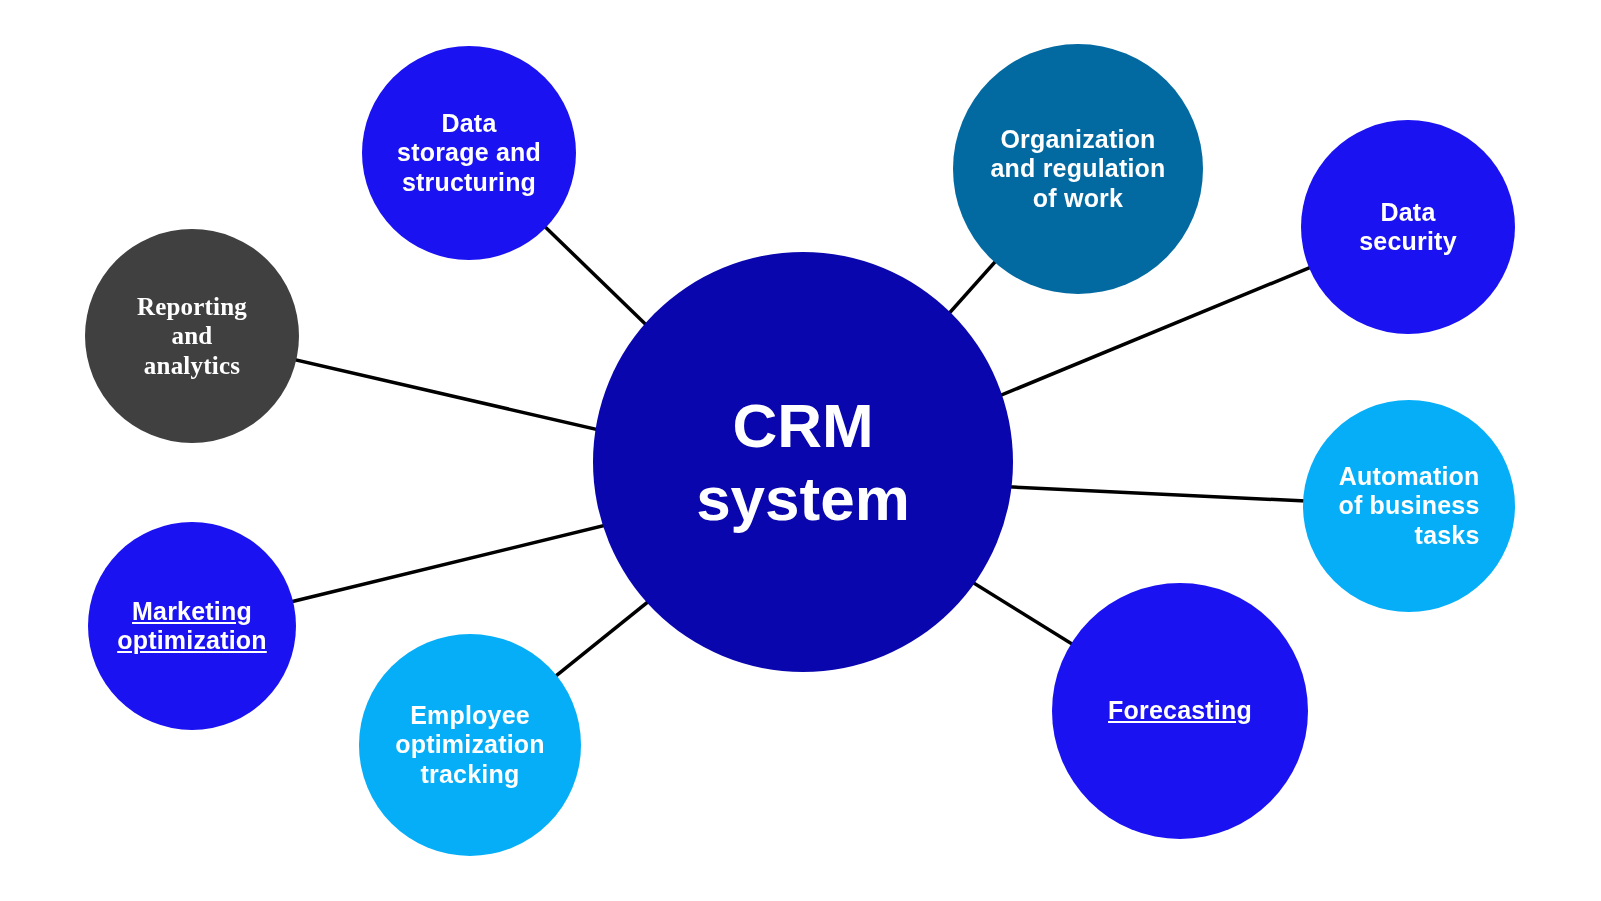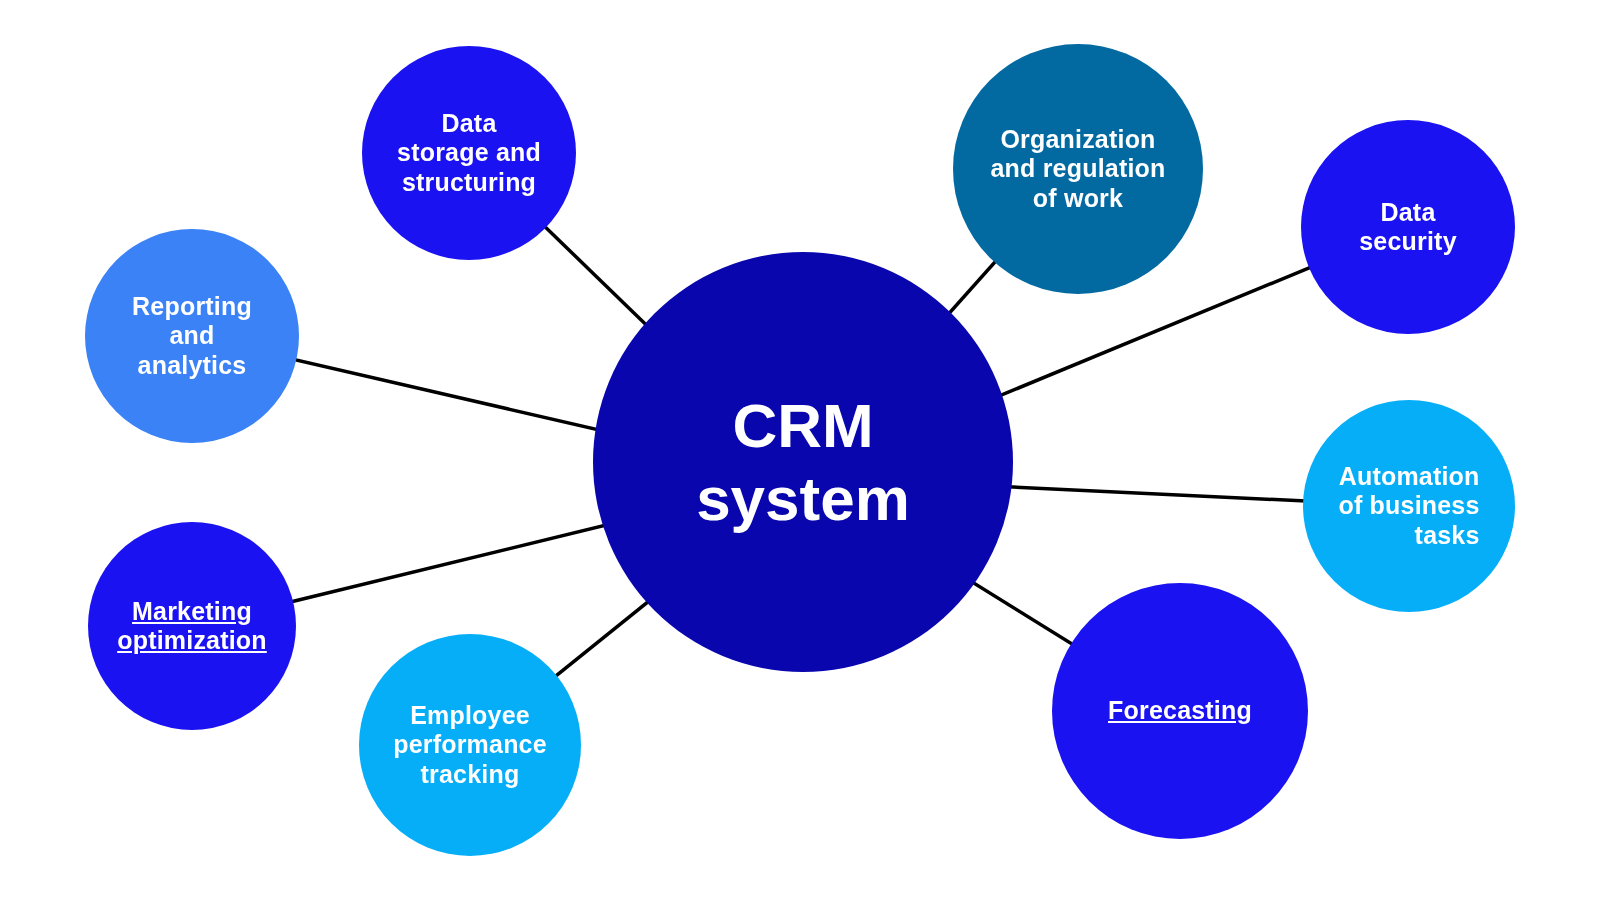--- a/index.html
+++ b/index.html
@@ -80,28 +80,28 @@
 of business
 tasks</span>
   </div>
 
   <div class="node sat" id="node-4" style="background: rgb(26, 18, 240);">
     <span class="label">Forecasting</span>
   </div>
 
   <div class="node sat" id="node-5" style="background: rgb(6, 174, 248);">
     <span class="label">Employee
-performance
+optimization
 tracking</span>
   </div>
 
   <div class="node sat" id="node-6" style="background: rgb(26, 18, 240);">
     <span class="label">Marketing
 optimization</span>
   </div>
 
-  <div class="node sat" id="node-7" style="background: #3b82f6;">
+  <div class="node sat" id="node-7" style="background: #404040; font-family: Liberation Serif, serif;">
     <span class="label">Reporting
 and
 analytics</span>
   </div>
 
 </div>
 
 </body></html>

